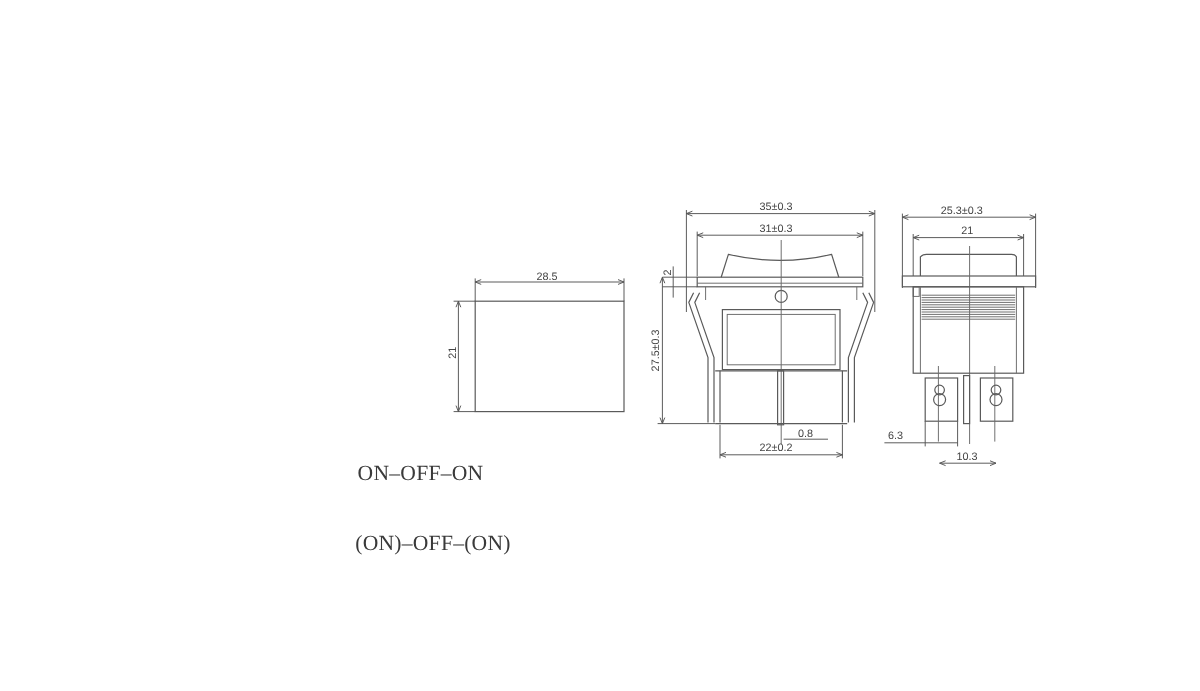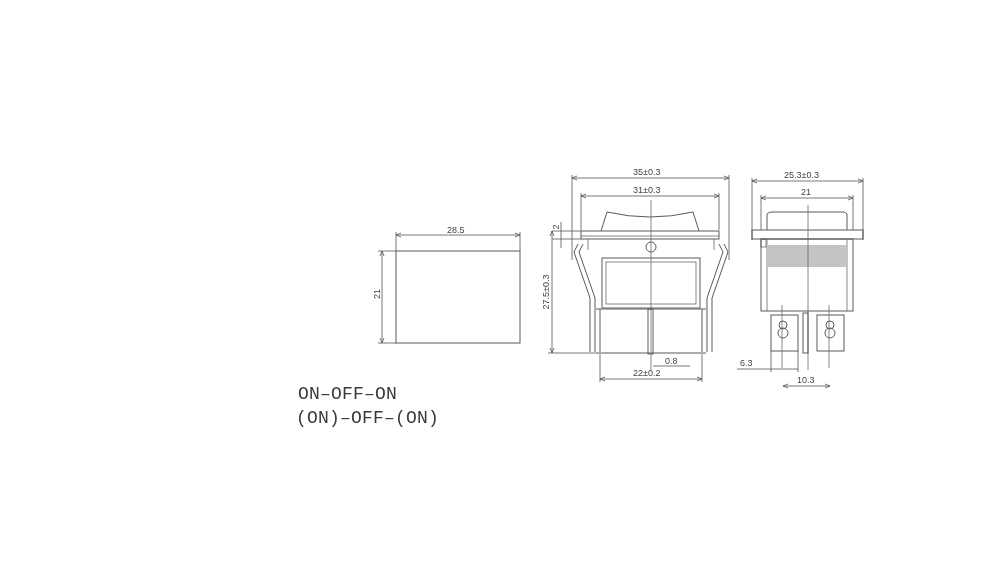--- a/index.html
+++ b/index.html
@@ -2,21 +2,21 @@
 <html><head>
   <meta charset="utf-8">
   <style>
     html, body { margin: 0; padding: 0; background: #ffffff; }
     body { width: 1000px; height: 576px; position: relative; overflow: hidden; font-family: "Liberation Sans", sans-serif; }
     svg { position: absolute; left: 0; top: 0; }
     .ln { stroke: #5a5a5a; stroke-width: 1; fill: none; }
     .lnt { stroke: #6a6a6a; stroke-width: 0.8; fill: none; }
     .dim { stroke: #555; stroke-width: 0.8; fill: none; }
     .dimtxt { font-family: "Liberation Sans", sans-serif; font-size: 9px; fill: #444; }
-    .label { position: absolute; font-family: Liberation Mono, monospace; font-size: 18px; color: #3a3a3a; letter-spacing: 0.2px; }
+    .label { position: absolute; font-family: Liberation Serif, serif; font-size: 18px; color: #3a3a3a; letter-spacing: 0.2px; }
   </style>
 </head>
 <body>
 
 <svg width="1000" height="576" viewBox="0 0 1000 576">
 
   <g>
     <rect class="ln" x="396" y="251" width="124" height="92"></rect>
 
     <line class="dim" x1="396" y1="235" x2="520" y2="235"></line>
@@ -157,13 +157,13 @@
     <text class="dimtxt" x="740" y="366">6.3</text>
 
     <line class="dim" x1="783" y1="386" x2="830" y2="386"></line>
     <polyline class="dim" points="788,384 783,386 788,388"></polyline>
     <polyline class="dim" points="825,384 830,386 825,388"></polyline>
     <text class="dimtxt" x="797" y="383">10.3</text>
   </g>
 </svg>
 
 <div class="label" style="left:298px; top:384px;">ON–OFF–ON</div>
-<div class="label" style="left:296px; top:408px;">(ON)–OFF–(ON)</div>
+<div class="label" style="left:296px; top:442px;">(ON)–OFF–(ON)</div>
 
 </body></html>

